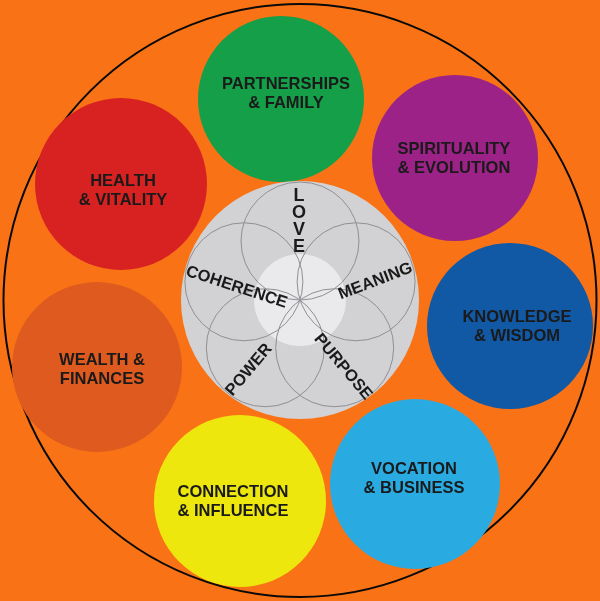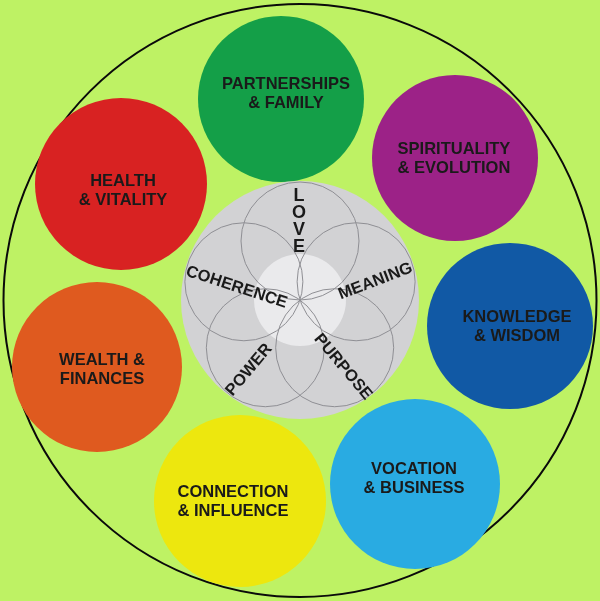--- a/index.html
+++ b/index.html
@@ -1,18 +1,18 @@
 <!DOCTYPE html>
 <html><head>
 <meta charset="utf-8">
 <style>
   html,body{margin:0;padding:0;background:#ffffff;}
   .stage{
     position:relative;width:600px;height:601px;overflow:hidden;
-    font-family:"Liberation Sans",sans-serif;background:#bef264;
+    font-family:"Liberation Sans",sans-serif;background:#f97316;
   }
   svg text{
     font-family:"Liberation Sans",sans-serif;
     font-weight:700;
     fill:#1a1a1a;
   }
   .area-label{font-size:16.5px;}
   .core-word{font-size:16.5px;}
   .love-letter{font-size:18px;}
 </style>

